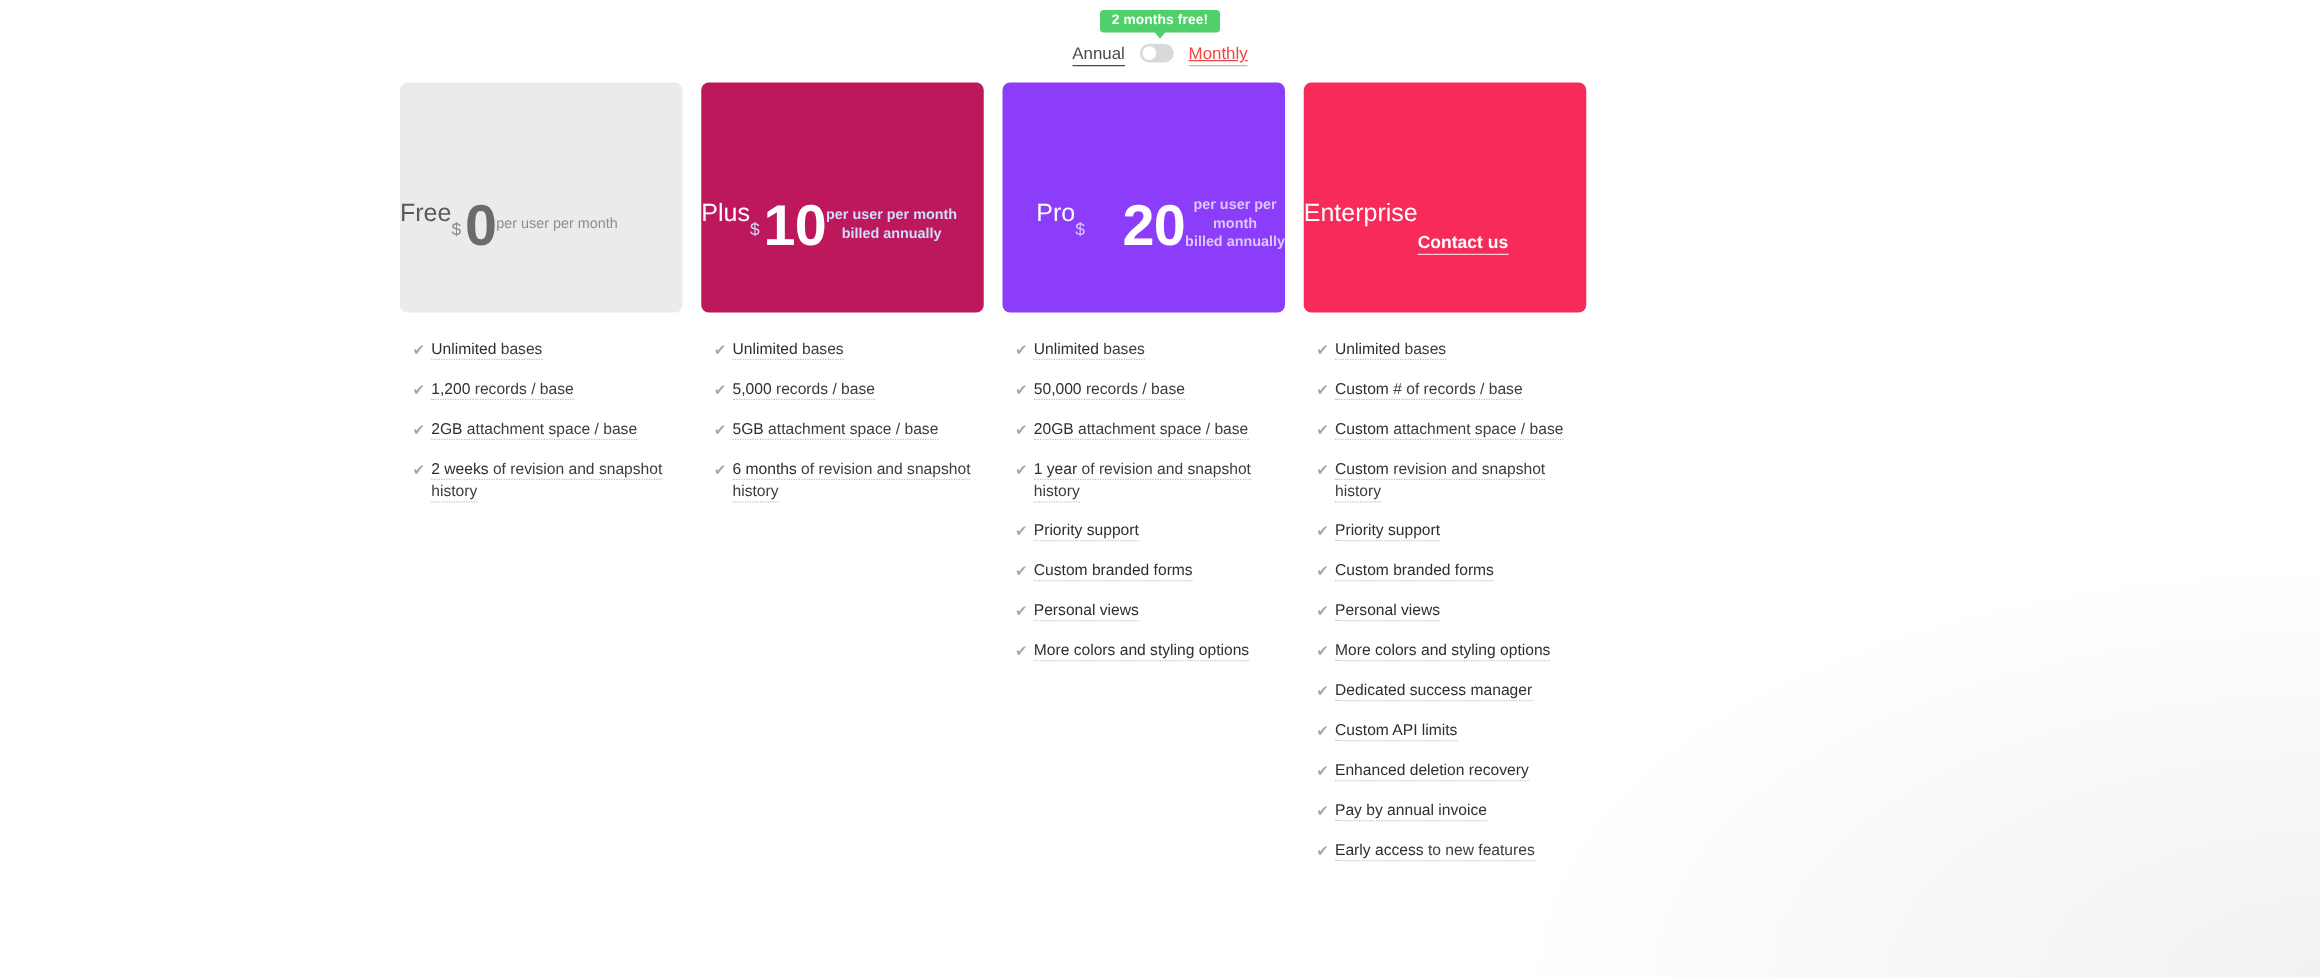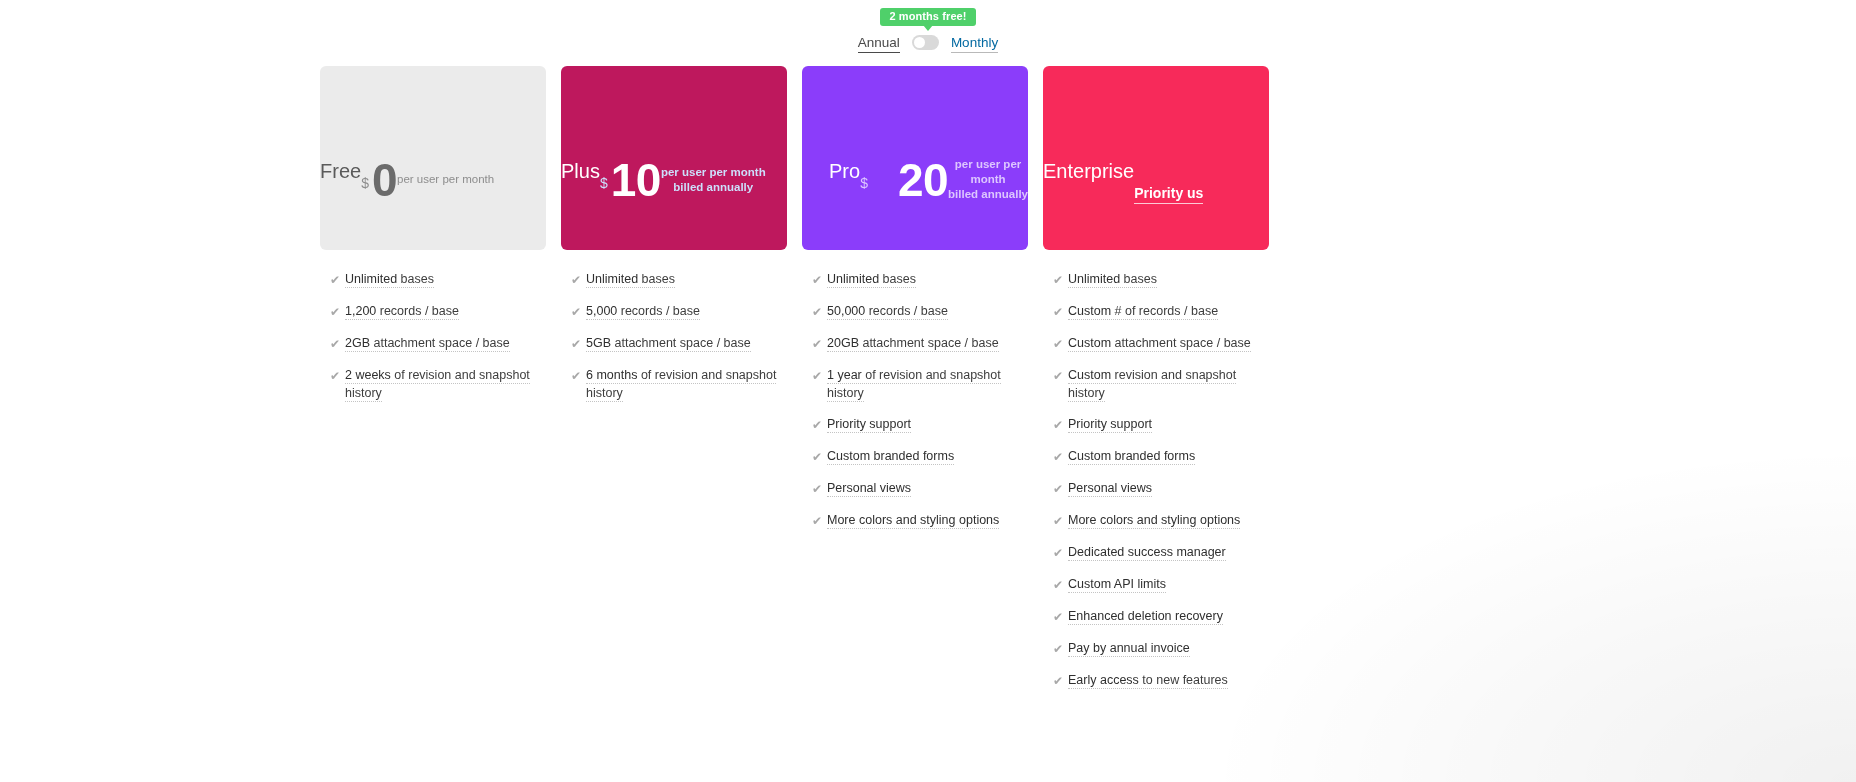--- a/index.html
+++ b/index.html
@@ -65,22 +65,23 @@
   }
 
   .toggle-label {
     color: #4a4a4a;
     border-bottom: 1px solid #4a4a4a;
     padding-bottom: 1px;
     line-height: 1.2;
     cursor: pointer;
   }
   .toggle-label.inactive {
-    color: #0369a1;
+    color: #ef4444;
     border-bottom-color: #b9b9b9;
+    text-decoration: underline;
   }
 
   .switch {
     width: 27px; height: 15px;
     border-radius: 9px;
     background: #d9d9d9;
     position: relative;
     cursor: pointer;
     flex: 0 0 auto;
   }
@@ -335,21 +336,21 @@
         </div>
         <div class="feature">
           <span class="check">✔</span>
           <span class="feature-text"><span class="dot-underline"><span class="em">More colors and styling options</span></span></span>
         </div>
       </div>
     </div>
     <div class="col">
       <div class="card enterprise">
         <div class="plan-name">Enterprise</div>
-        <span class="contact-link">Priority us</span>
+        <span class="contact-link">Contact us</span>
       </div>
       <div class="features">
         <div class="feature">
           <span class="check">✔</span>
           <span class="feature-text"><span class="dot-underline"><span class="em">Unlimited</span><span> bases</span></span></span>
         </div>
         <div class="feature">
           <span class="check">✔</span>
           <span class="feature-text"><span class="dot-underline"><span class="em">Custom</span><span> # of records / base</span></span></span>
         </div>

